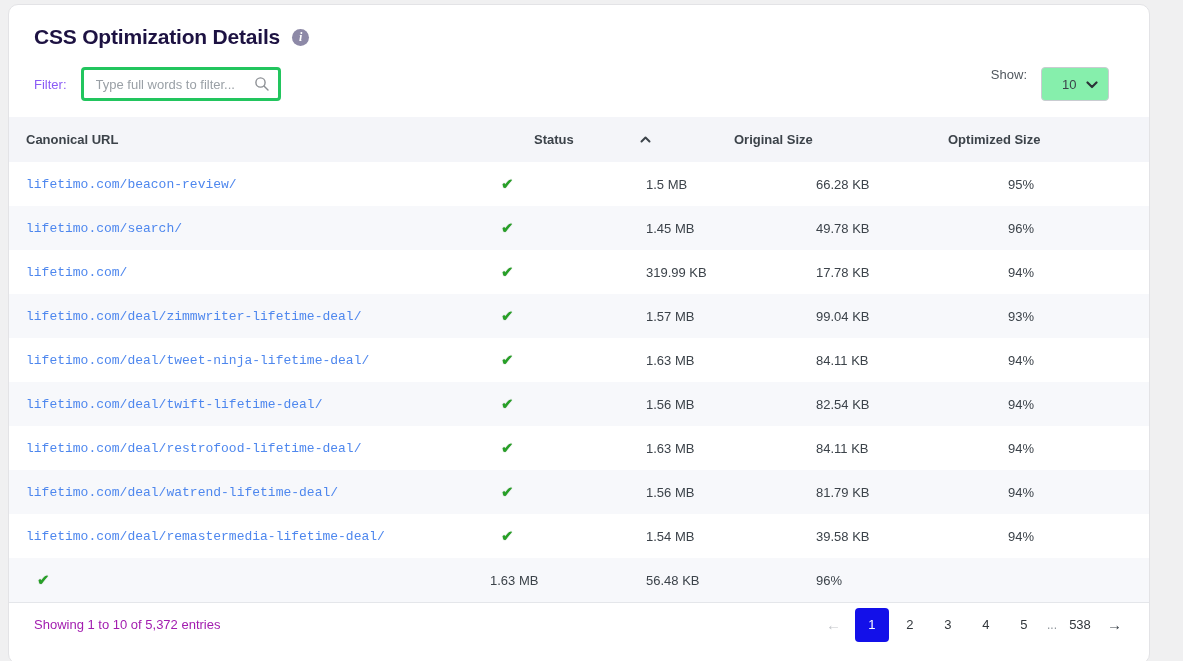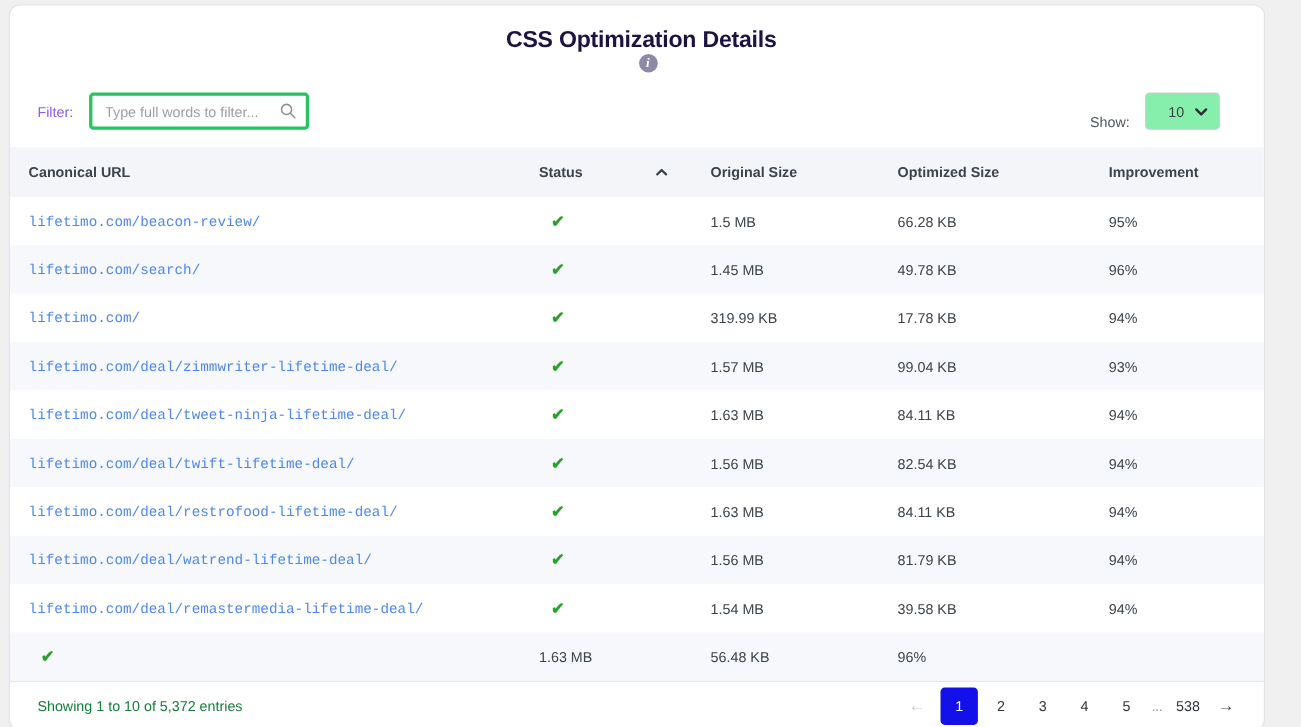--- a/index.html
+++ b/index.html
@@ -12,21 +12,21 @@
   }
   .card {
     position:absolute; left:8px; top:4px;
     width:1142px; height:660px;
     background:#ffffff;
     border:1px solid #e3e3e6;
     border-radius:10px;
     overflow:hidden;
   }
   
-  .card-header { display:flex; align-items:center; padding:20px 17px 6px 25px;flex-direction:column; }
+  .card-header { display:flex; align-items:center; padding:20px 17px 6px 25px; }
   .page-title {
     font-size:21px; font-weight:bold; color:#1d1242; letter-spacing:-0.2px;
   }
   .info-icon {
     width:17px; height:17px; margin-left:12px; border-radius:50%;
     background:#8d89a7; color:#ffffff; display:inline-flex;
     align-items:center; justify-content:center;
     font-family:"Liberation Serif","DejaVu Serif",serif;
     font-style:italic; font-weight:bold; font-size:12px; cursor:pointer;
   }
@@ -34,53 +34,53 @@
   .filter-bar { display:flex; align-items:center; padding:12px 40px 16px 25px; }
   .filter-label { color:#8b5cf6; margin-right:14px; }
   .filter-box { position:relative; }
   .filter-input {
     width:200px; height:34px; border:3px solid #22c55e; border-radius:4px;
     padding:0 34px 0 12px; font-size:13px; color:#3c434a; outline:none;
     font-family:inherit;
   }
   .filter-input::placeholder { color:#9aa0a6; }
   .search-icon { position:absolute; right:11px; top:9px; pointer-events:none; }
-  .show-wrap { margin-left:auto; display:flex; align-items:flex-end; }
+  .show-wrap { margin-left:auto; display:flex; align-items:flex-start; }
   .show-label { color:#50575e; margin-right:14px; }
   .show-select {
     width:68px; height:34px; border:1px solid #c9ccd1; border-radius:4px;
     background:#86efac; display:flex; align-items:center; cursor:pointer;
     padding:0 10px 0 20px; justify-content:space-between;
   }
   .show-select .val { color:#3c434a; }
   
   .grid-row {
     display:grid;
     grid-template-columns:464px 156px 170px 192px 1fr;
     padding:0 17px; align-items:center;
   }
   .thead {
-    background:#f4f5f9; height:45px; font-weight:bold; color:#3c434a;
+    background:#f4f5f9; height:45px; font-weight:bold; color:#3c434a;gap:44px;
   }
   .th { cursor:pointer; }
   .th-status { display:flex; align-items:center; }
   .sort-caret { margin-left:66px; display:inline-flex; }
   .trow { height:44px; background:#ffffff; }
   .trow.alt { background:#f7f8fb; }
   .url-link { color:#4e87ee; text-decoration:none; cursor:pointer;font-family:Liberation Mono, monospace; }
   .check {
     color:#26a226; font-size:15px; font-weight:bold; margin-left:11px;
     text-shadow:0 0 1px #1c6b1c;
   }
   
   .tfoot {
     border-top:1px solid #e4e6ea; height:44px;
     display:flex; align-items:center; padding:0 17px 0 25px;
   }
-  .summary { color:#15803d; }
+  .summary { color:#a21caf; }
   .pagination { margin-left:auto; display:flex; align-items:center; }
   .page-btn {
     min-width:34px; height:34px; display:inline-flex; align-items:center;
     justify-content:center; color:#32373c; cursor:pointer; border-radius:4px;
     margin-left:4px; background:transparent; border:none; font-size:13px;
     font-family:inherit;
   }
   .page-btn.active { background:#1310e9; color:#ffffff; }
   .page-ellipsis { color:#8f959b; margin:0 2px 0 6px; font-size:12px; }
   .arrow { font-size:15px; padding:0 10px; cursor:pointer; }

